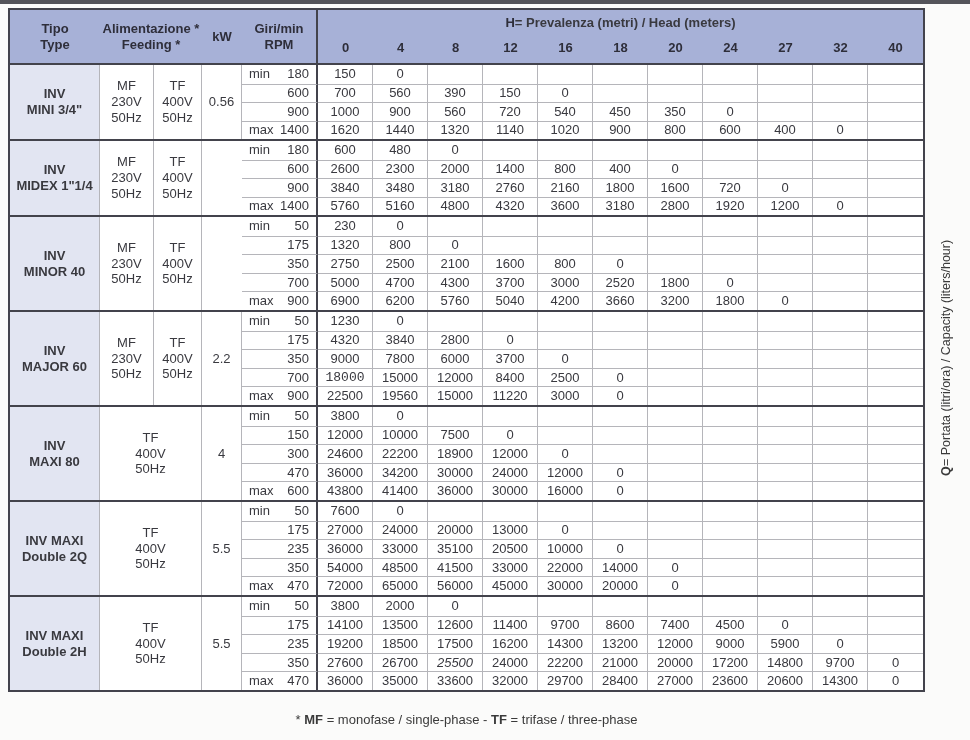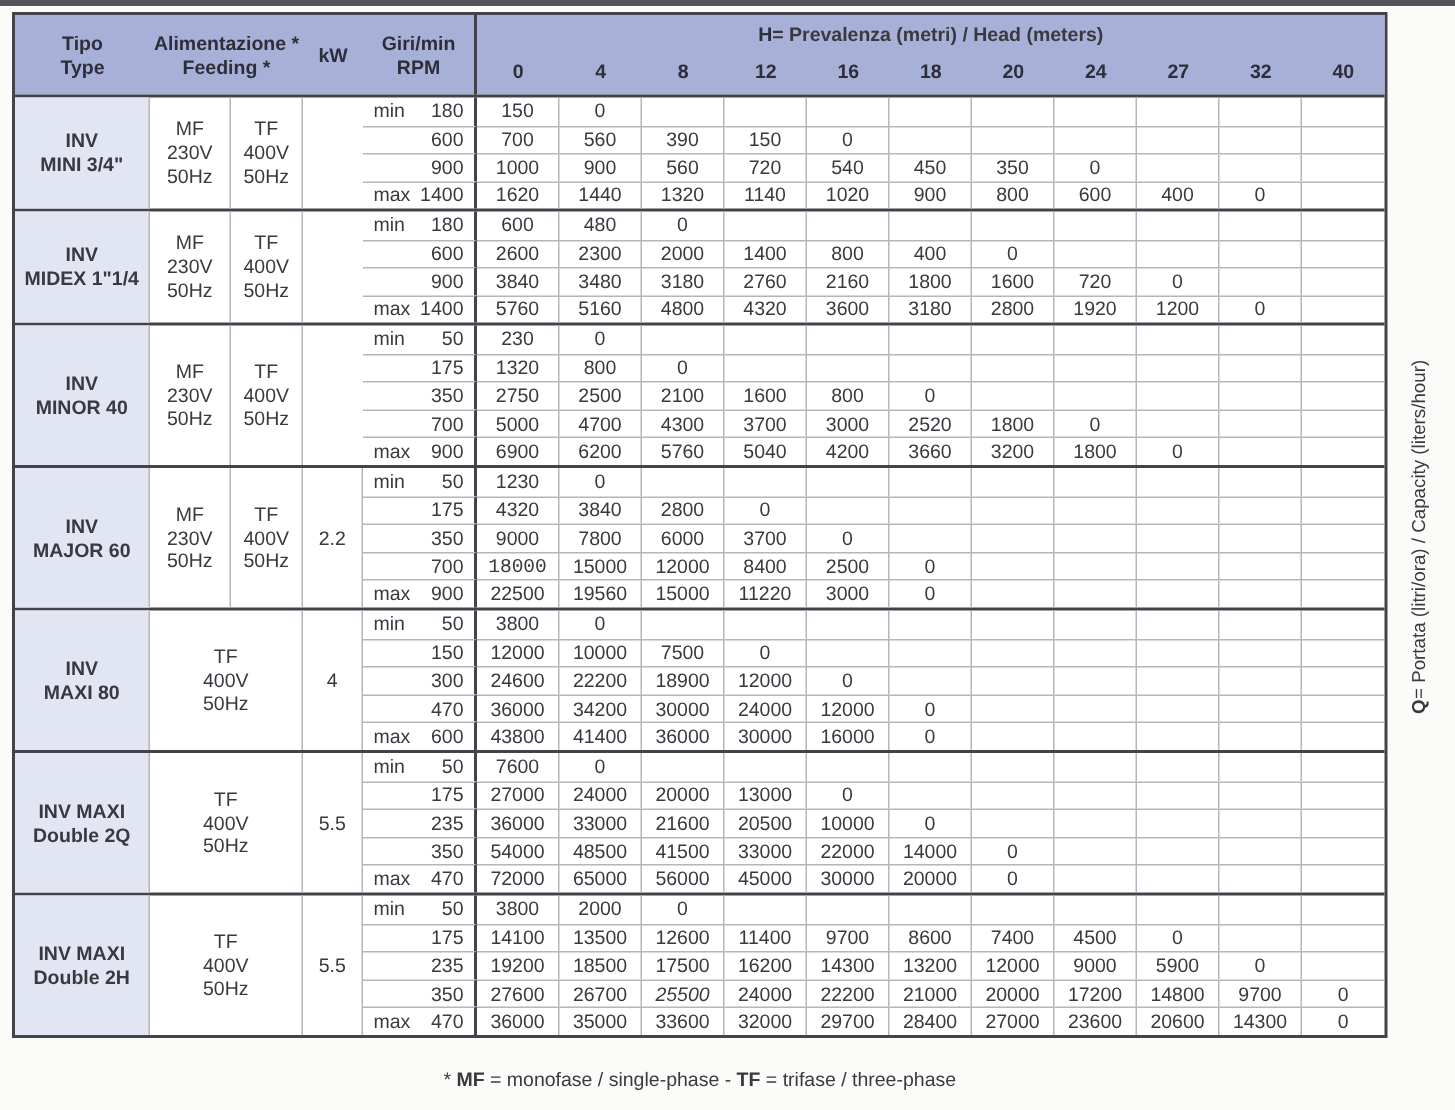--- a/index.html
+++ b/index.html
@@ -100,20 +100,21 @@
     </div>
 <div class="band" style="grid-template-rows: repeat(4, 1fr); height: 76px;">
       <div class="c tipo br" style="grid-area: 1 / 1 / span 4;">INV
 MINI 3/4"</div>
       <div class="c feed br" style="grid-area: 1 / 2 / span 4;">MF
 230V
 50Hz</div>
       <div class="c feed br" style="grid-area: 1 / 3 / span 4;">TF
 400V
 50Hz</div>
+      <div class="c kw br" style="grid-area: 1 / 4 / span 4;">0.56</div>
       <div class="c rpm" style="grid-area: 1 / 5;">
         <span class="tag">min</span>
         <span class="val">180</span>
       </div>
       <div class="c q br" style="grid-area: 1 / 6;">150</div>
       <div class="c q br" style="grid-area: 1 / 7;">0</div>
       <div class="c q br" style="grid-area: 1 / 8;"></div>
       <div class="c q br" style="grid-area: 1 / 9;"></div>
       <div class="c q br" style="grid-area: 1 / 10;"></div>
       <div class="c q br" style="grid-area: 1 / 11;"></div>
@@ -528,21 +529,21 @@
       <div class="c q br ht" style="grid-area: 2 / 13;"></div>
       <div class="c q br ht" style="grid-area: 2 / 14;"></div>
       <div class="c q br ht" style="grid-area: 2 / 15;"></div>
       <div class="c q ht" style="grid-area: 2 / 16;"></div>
       <div class="c rpm ht" style="grid-area: 3 / 5;">
         <span class="tag"></span>
         <span class="val">235</span>
       </div>
       <div class="c q br ht" style="grid-area: 3 / 6;">36000</div>
       <div class="c q br ht" style="grid-area: 3 / 7;">33000</div>
-      <div class="c q br ht" style="grid-area: 3 / 8;">21600</div>
+      <div class="c q br ht" style="grid-area: 3 / 8;">35100</div>
       <div class="c q br ht" style="grid-area: 3 / 9;">20500</div>
       <div class="c q br ht" style="grid-area: 3 / 10;">10000</div>
       <div class="c q br ht" style="grid-area: 3 / 11;">0</div>
       <div class="c q br ht" style="grid-area: 3 / 12;"></div>
       <div class="c q br ht" style="grid-area: 3 / 13;"></div>
       <div class="c q br ht" style="grid-area: 3 / 14;"></div>
       <div class="c q br ht" style="grid-area: 3 / 15;"></div>
       <div class="c q ht" style="grid-area: 3 / 16;"></div>
       <div class="c rpm ht" style="grid-area: 4 / 5;">
         <span class="tag"></span>

